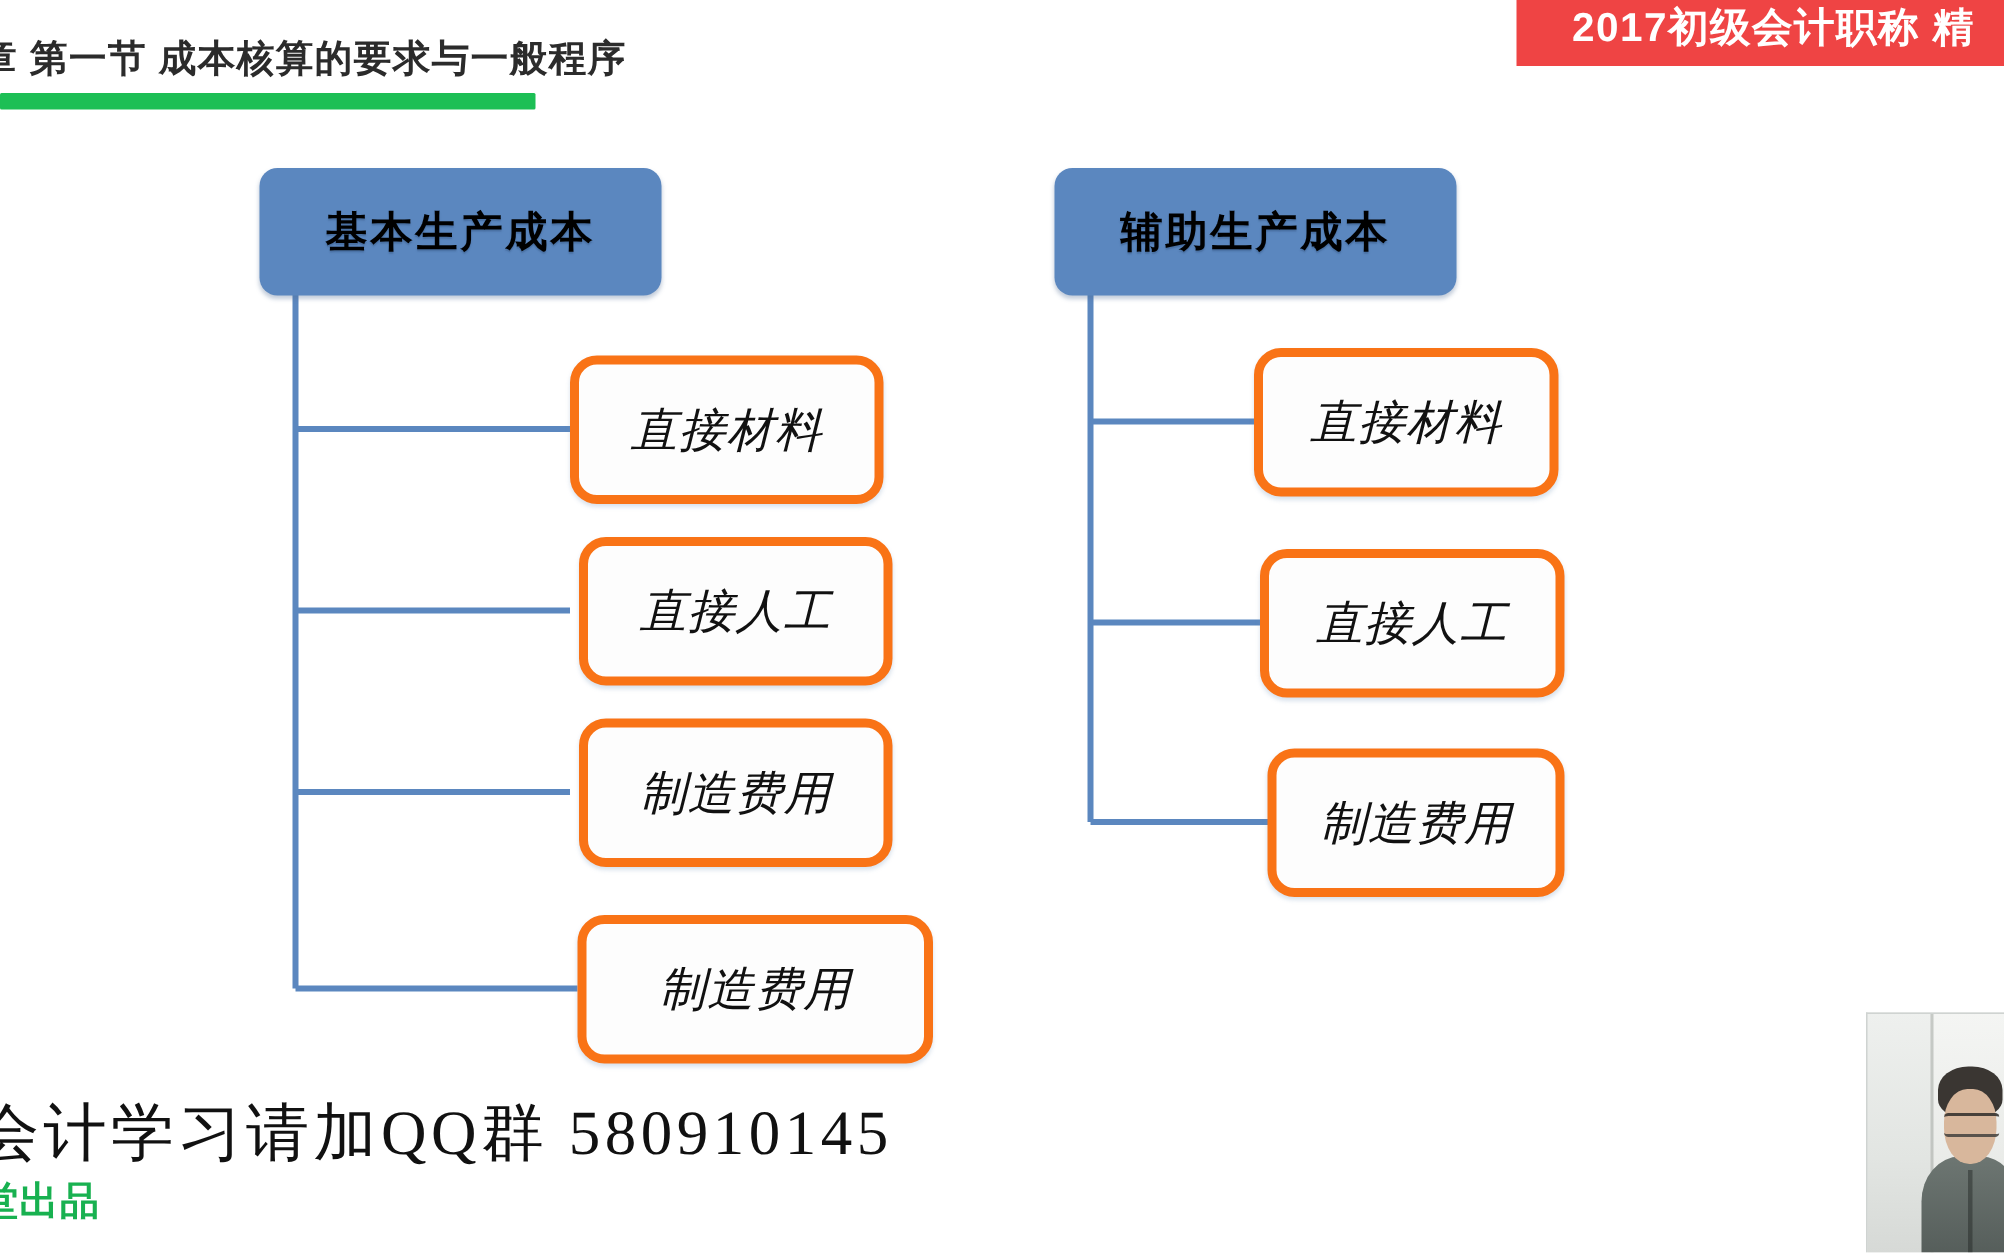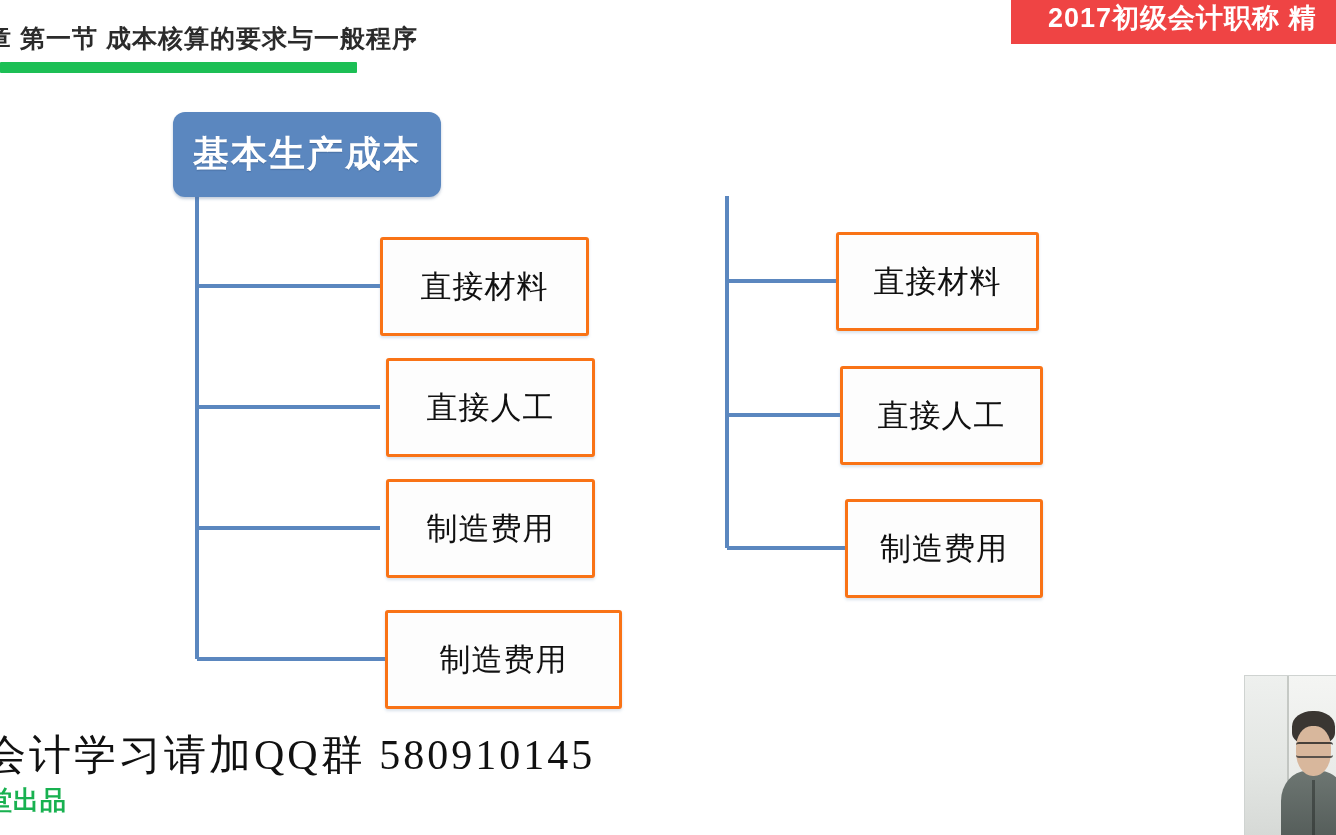--- a/index.html
+++ b/index.html
@@ -83,34 +83,35 @@
     display: flex;
     align-items: center;
   }
 
   .node-root {
     background: #5B87BF;
     border-radius: 12px;
     box-shadow: 0 2px 3px rgba(80,110,150,0.35);
   }
   .node-root .node-label {
-    color: #ffffff;
-    font-size: 36px;
+    color: #000000;
+    font-size: 28px;
     font-weight: 700;
     letter-spacing: 2px;
     width: 100%;
     text-align: center;
     text-shadow: 0 1px 1px rgba(40,70,110,0.35);
   }
 
   .node-child {
     background: #fdfdfd;
-    border: 3px solid #f97316;
-    border-radius: 3px;
+    border: 6px solid #f97316;
+    border-radius: 18px;
     box-shadow: 0 2px 3px rgba(120,150,185,0.28);
+    font-style: italic;
   }
   .node-child .node-label {
     color: #111111;
     font-size: 31px;
     font-weight: 400;
     letter-spacing: 1px;
     width: 100%;
     text-align: center;
   }
 
@@ -232,20 +233,23 @@
     </div>
 
     <div class="node node-child" style="left:386px; top:479px; width:209px; height:99px;">
       <span class="node-label no-select">制造费用</span>
     </div>
 
     <div class="node node-child" style="left:385px; top:610px; width:237px; height:99px;">
       <span class="node-label no-select">制造费用</span>
     </div>
 
+    <div class="node node-root" style="left:703px; top:112px; width:268px; height:85px;">
+      <span class="node-label no-select">辅助生产成本</span>
+    </div>
 
     <div class="node node-child" style="left:836px; top:232px; width:203px; height:99px;">
       <span class="node-label no-select">直接材料</span>
     </div>
 
     <div class="node node-child" style="left:840px; top:366px; width:203px; height:99px;">
       <span class="node-label no-select">直接人工</span>
     </div>
 
     <div class="node node-child" style="left:845px; top:499px; width:198px; height:99px;">

